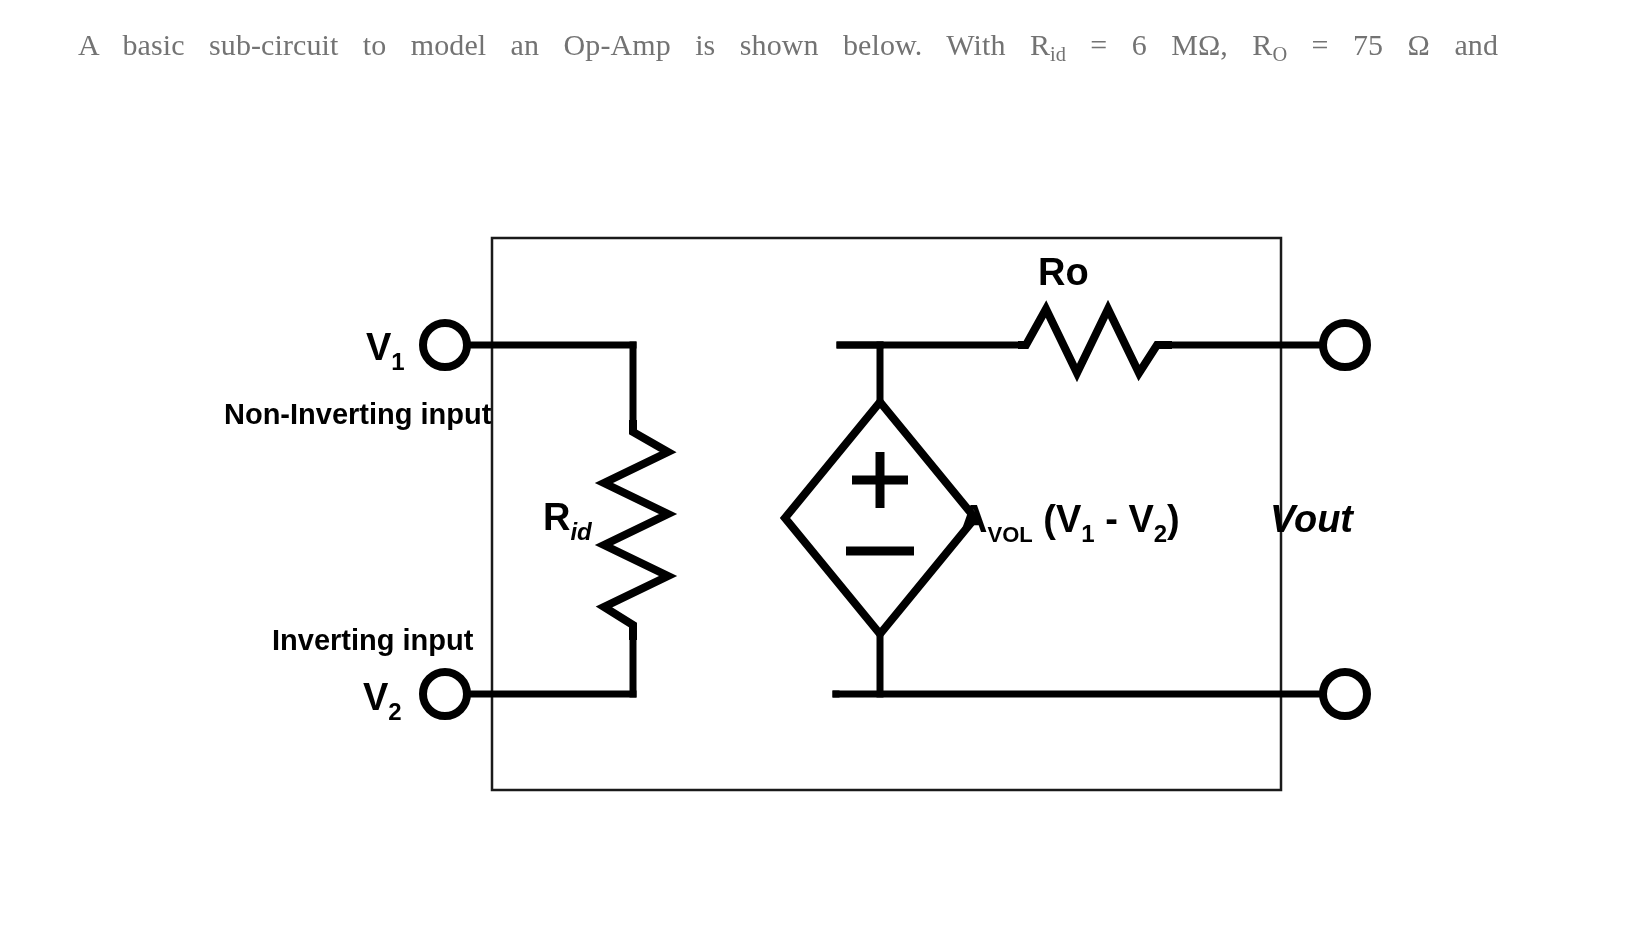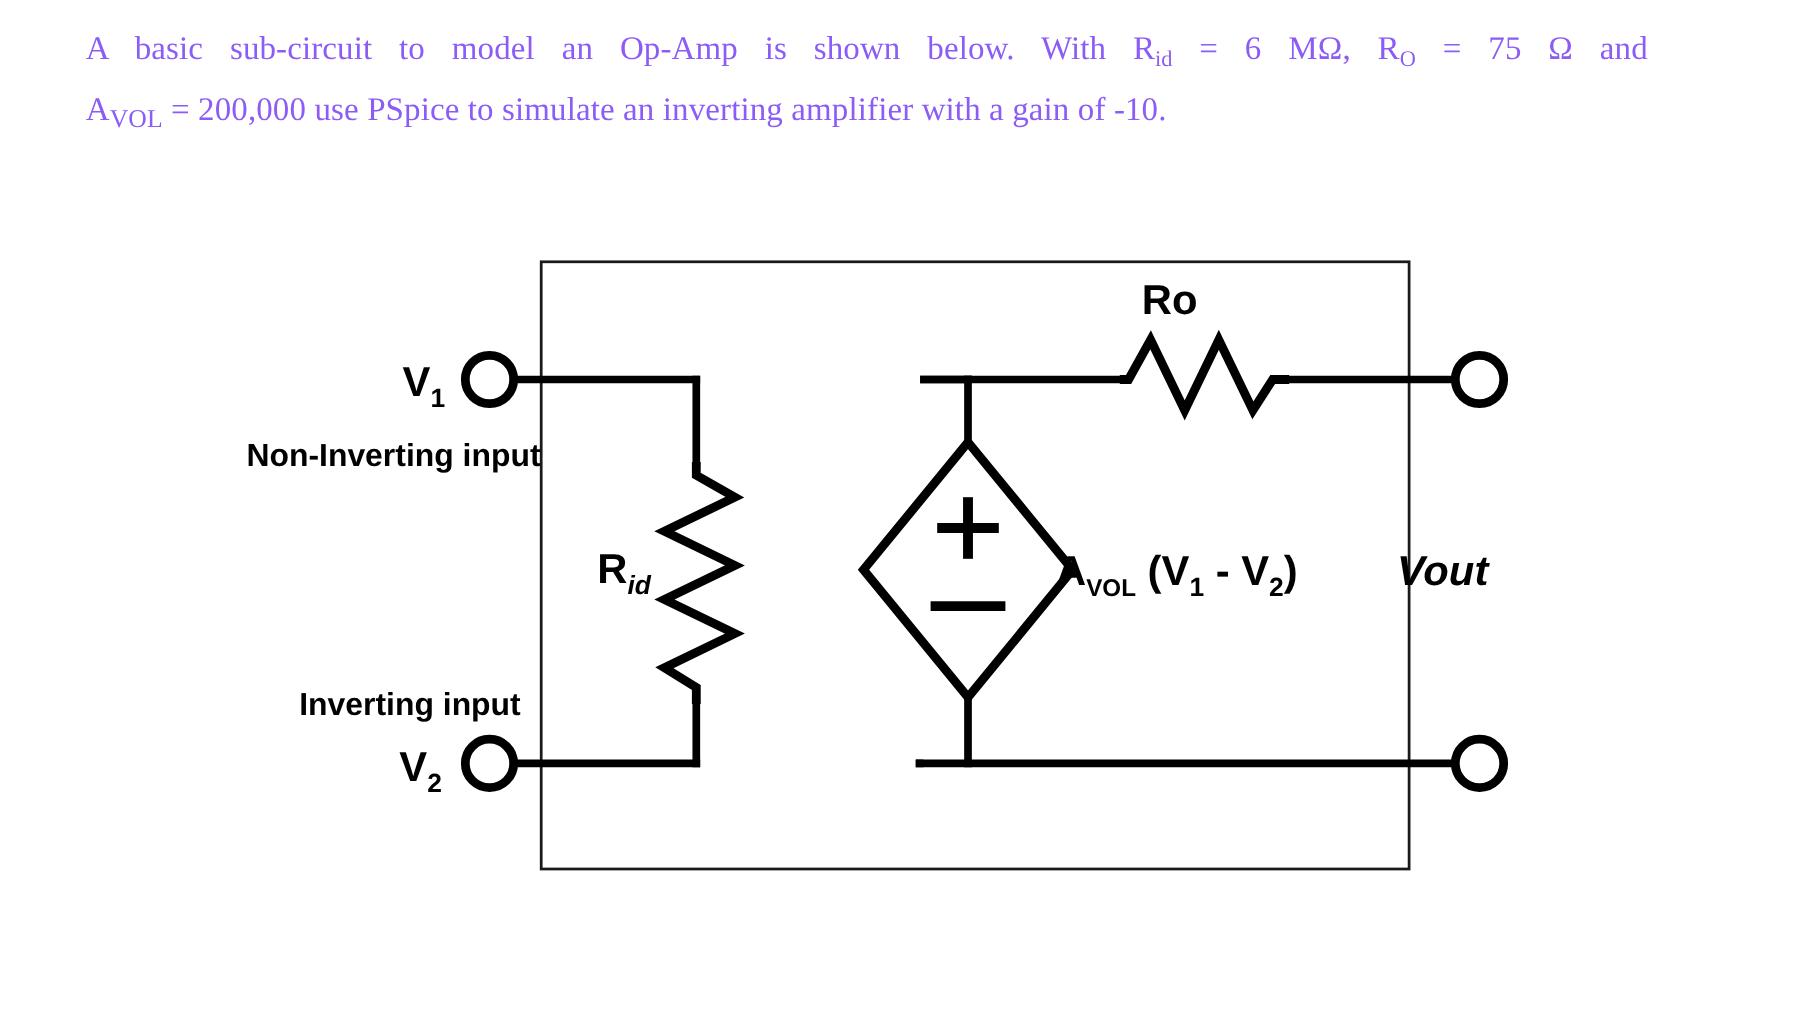--- a/index.html
+++ b/index.html
@@ -23,21 +23,21 @@
   }
   
   #problem-text {
     position: absolute;
     left: 78px;
     top: 22px;
     width: 1420px;
     font-family: "Liberation Serif", "DejaVu Serif", serif;
     font-size: 30px;
     line-height: 46px;
-    color: #8b5cf6;
+    color: #737373;
     letter-spacing: 0.1px;
   }
   #problem-text .line {
     display: block;
     white-space: nowrap;
   }
   #problem-text .just {
     text-align: justify;
     text-align-last: justify;
     white-space: normal;
@@ -105,21 +105,20 @@
   .lbl-sub2 { font-size: 22px; }
   .lbl-it { font-style: italic; }
 </style>
 </head>
 <body>
 
 <div id="page">
 
   <div id="problem-text">
     <span class="line just"><span>A basic sub-circuit to model an Op-Amp is shown below. With R</span><span class="sub">id</span><span> = 6 MΩ,  R</span><span class="sub">O</span><span> = 75 Ω and</span></span>
-    <span class="line"><span>A</span><span class="sub sm">VOL</span><span> = 200,000 use PSpice to simulate an inverting amplifier with a gain of -10.</span></span>
   </div>
 
   <div id="circuit-figure">
     <svg width="1644" height="760" viewBox="0 0 1644 760" xmlns="http://www.w3.org/2000/svg">
 
       <rect class="boxline" x="492" y="68" width="789" height="552"></rect>
 
       <circle class="term" cx="445" cy="175" r="22"></circle>
       <path class="wire" d="M 467 175 L 633 175"></path>
       <path class="wire" d="M 633 175 L 633 250"></path>

